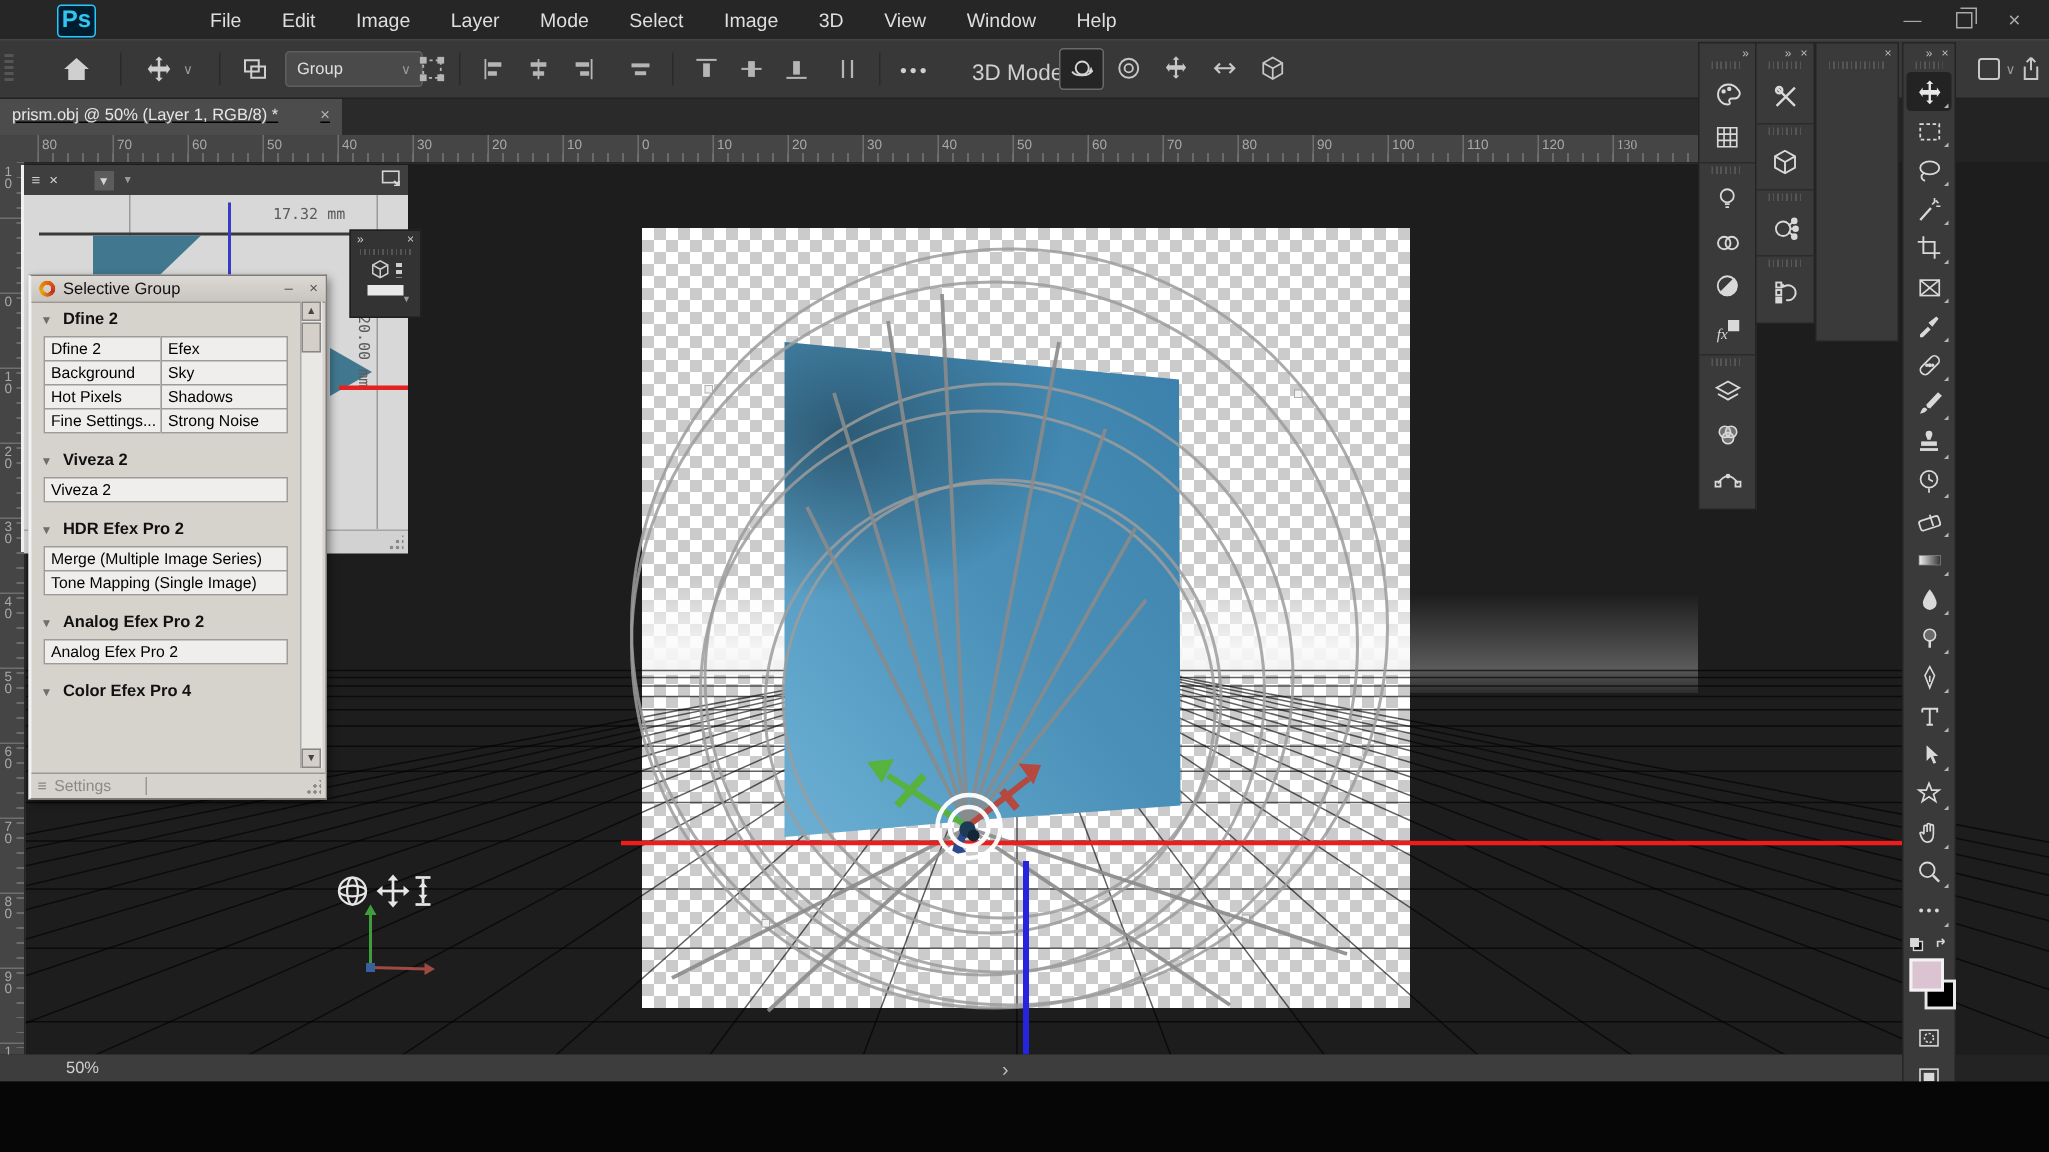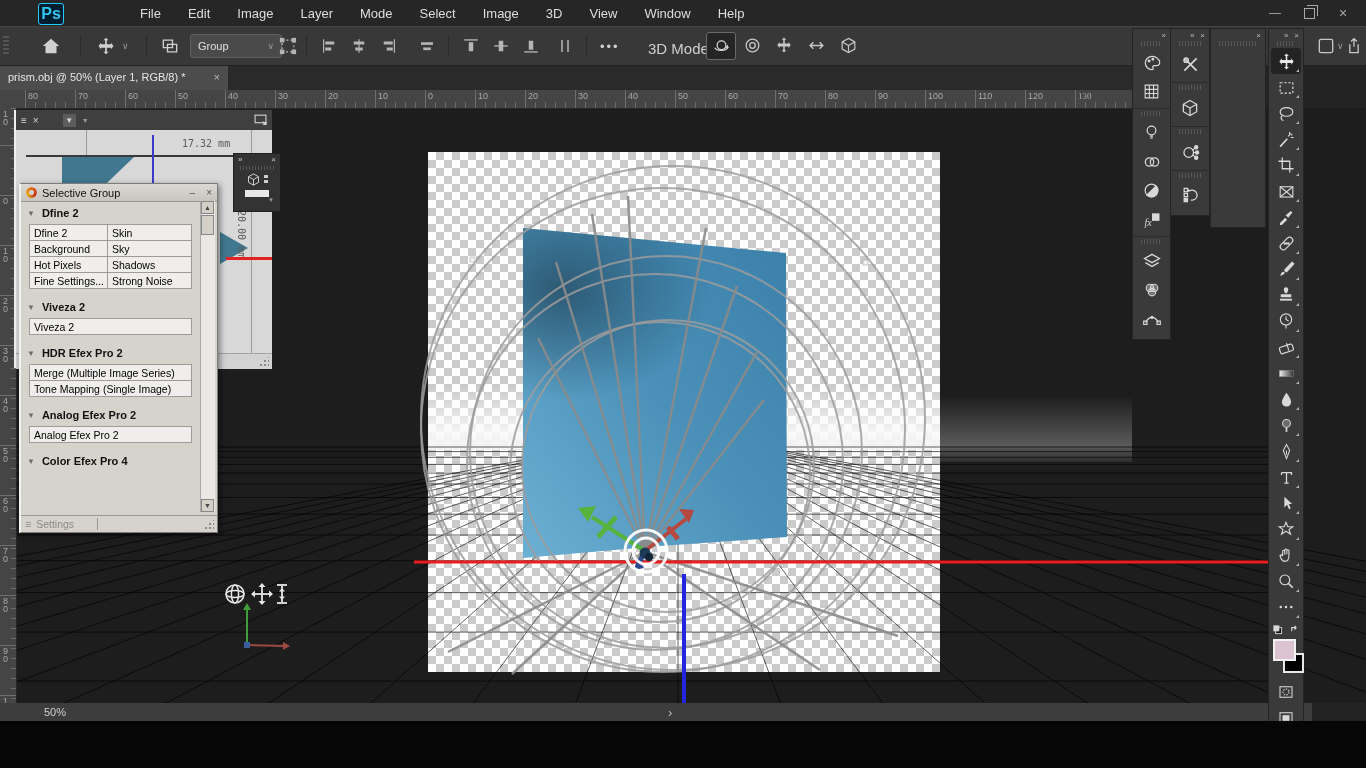--- a/index.html
+++ b/index.html
@@ -20,21 +20,21 @@
   .ico{display:flex;align-items:center;justify-content:center;}
   .ico svg{display:block;}
   .chev{color:#9a9a9a;font-size:9px;}
   .group-btn{left:190px;top:7px;width:76px;height:22px;background:#4a4a4a;border:1px solid #5e5e5e;border-radius:3px;
     color:#e0e0e0;font-size:11px;display:flex;align-items:center;justify-content:space-between;padding:0 7px;}
   .mode-label{color:#cfcfcf;font-size:15px;}
   .mode-btn{top:5px;width:28px;height:26px;border-radius:3px;}
   .mode-btn.active{background:#252525;border:1px solid #6a6a6a;}
   .dots3{color:#cfcfcf;font-size:13px;letter-spacing:2px;}
   
-  .tabbar{left:0;top:64px;width:1132px;height:26px;background:#2a2a2a;z-index:4;}
+  .tabbar{left:0;top:64px;width:1132px;height:26px;background:#2a2a2a;z-index:4;text-decoration:underline;}
   .doc-tab{left:0;top:0;width:212px;height:26px;background:#4c4c4c;color:#e6e6e6;font-size:11px;
     display:flex;align-items:center;padding:0 8px;gap:8px;}
   .tab-close{color:#b5b5b5;font-size:11px;margin-left:auto;}
   
   .ruler-h{left:0;top:90px;width:1132px;height:18px;background:#454545;border-bottom:1px solid #262626;z-index:4;
     background-image:repeating-linear-gradient(to right,#6a6a6a 0 1px,transparent 1px 10px);background-position:25px 12px;background-size:100% 6px;background-repeat:no-repeat;}
   .ruler-h .maj{position:absolute;top:0;width:1px;height:18px;background:#6f6f6f;}
   .ruler-h .num{position:absolute;top:1px;font-size:9px;color:#a9a9a9;}
   .ruler-corner{left:0;top:90px;width:16px;height:18px;background:#454545;border-right:1px solid #262626;border-bottom:1px solid #262626;z-index:4;}
   .ruler-v{left:0;top:108px;width:16px;height:595px;background:#454545;border-right:1px solid #262626;z-index:4;
@@ -46,21 +46,21 @@
   .checker{left:428px;top:152px;width:512px;height:520px;z-index:1;background-color:#fff;
     background-image:linear-gradient(45deg,#cbcbcb 25%,transparent 25%,transparent 75%,#cbcbcb 75%),
                      linear-gradient(45deg,#cbcbcb 25%,transparent 25%,transparent 75%,#cbcbcb 75%);
     background-position:0 0,8px 8px;background-size:16px 16px;}
   .fog-doc{left:428px;top:386px;width:512px;height:64px;z-index:1;
     background:linear-gradient(to bottom,rgba(255,255,255,0),rgba(250,250,250,.88) 72%,rgba(242,242,242,.96));}
   .fog-right{left:940px;top:396px;width:192px;height:66px;z-index:1;
     background:linear-gradient(to bottom,rgba(200,200,200,0),rgba(190,190,190,.38) 75%,rgba(160,160,160,.12));}
   .scene{left:0;top:0;z-index:2;pointer-events:none;}
   
-  .statusbar{left:0;top:703px;width:1268px;height:18px;background:#3d3d3d;color:#cfcfcf;font-size:11px;z-index:4;padding-left:44px;}
+  .statusbar{left:0;top:703px;width:1268px;height:18px;background:#3d3d3d;color:#cfcfcf;font-size:11px;z-index:4;}
   .status-doc{left:140px;top:0;width:516px;height:18px;background:#464646;display:flex;align-items:center;justify-content:center;}
   
   .miniwin{left:14px;top:110px;width:256px;height:258px;z-index:5;border-left:2px solid #f0f0f0;background:#d8d8d8;}
   .miniwin-head{left:0;top:0;width:100%;height:20px;background:#3f3f3f;color:#d5d5d5;font-size:10px;display:flex;align-items:center;gap:6px;padding:0 5px;box-sizing:border-box;}
   .mini-grid-line{background:#9a9a9a;}
   .miniwin-foot{left:0;top:243px;width:100%;height:15px;background:#d2d2d2;border-top:1px solid #a5a5a5;}
   .grip-dots{position:absolute;right:3px;bottom:2px;width:10px;height:10px;
     background:radial-gradient(circle at 2px 8px,#8a8a8a 1px,transparent 1.4px),radial-gradient(circle at 6px 8px,#8a8a8a 1px,transparent 1.4px),radial-gradient(circle at 6px 4px,#8a8a8a 1px,transparent 1.4px),radial-gradient(circle at 10px 8px,#8a8a8a 1px,transparent 1.4px),radial-gradient(circle at 10px 4px,#8a8a8a 1px,transparent 1.4px),radial-gradient(circle at 10px 0px,#8a8a8a 1px,transparent 1.4px);}
   .mono{font-family:"DejaVu Sans Mono",monospace;}
   
@@ -556,21 +556,21 @@
       <span class="st-ctl" style="margin-left:auto;">–</span>
       <span class="st-ctl">×</span>
     </div>
     <div class="st-body" id="st-body">
         <div class="st-sec">
           <span class="st-tri">▼</span>
           <span>Dfine 2</span>
         </div>
         <div class="st-grid">
           <div class="st-btn">Dfine 2</div>
-          <div class="st-btn">Skin</div>
+          <div class="st-btn">Efex</div>
           <div class="st-btn">Background</div>
           <div class="st-btn">Sky</div>
           <div class="st-btn">Hot Pixels</div>
           <div class="st-btn">Shadows</div>
           <div class="st-btn">Fine Settings...</div>
           <div class="st-btn">Strong Noise</div>
         </div>
         <div class="st-sec">
           <span class="st-tri">▼</span>
           <span>Viveza 2</span>

